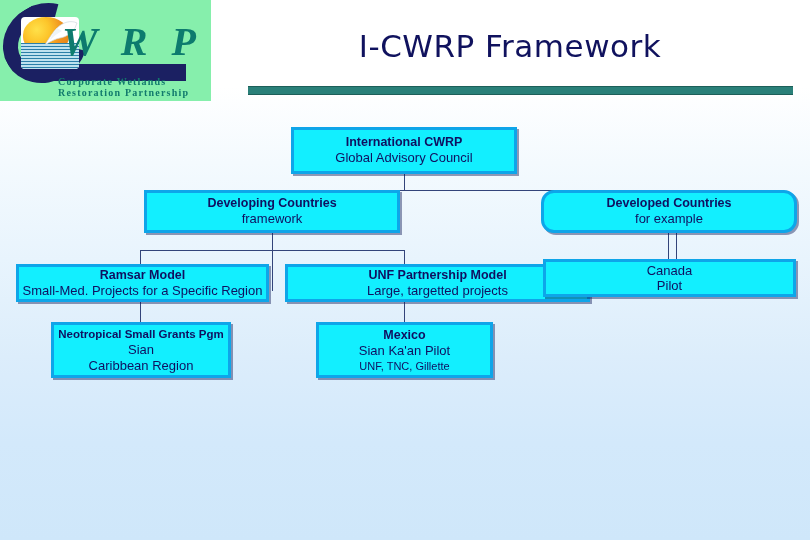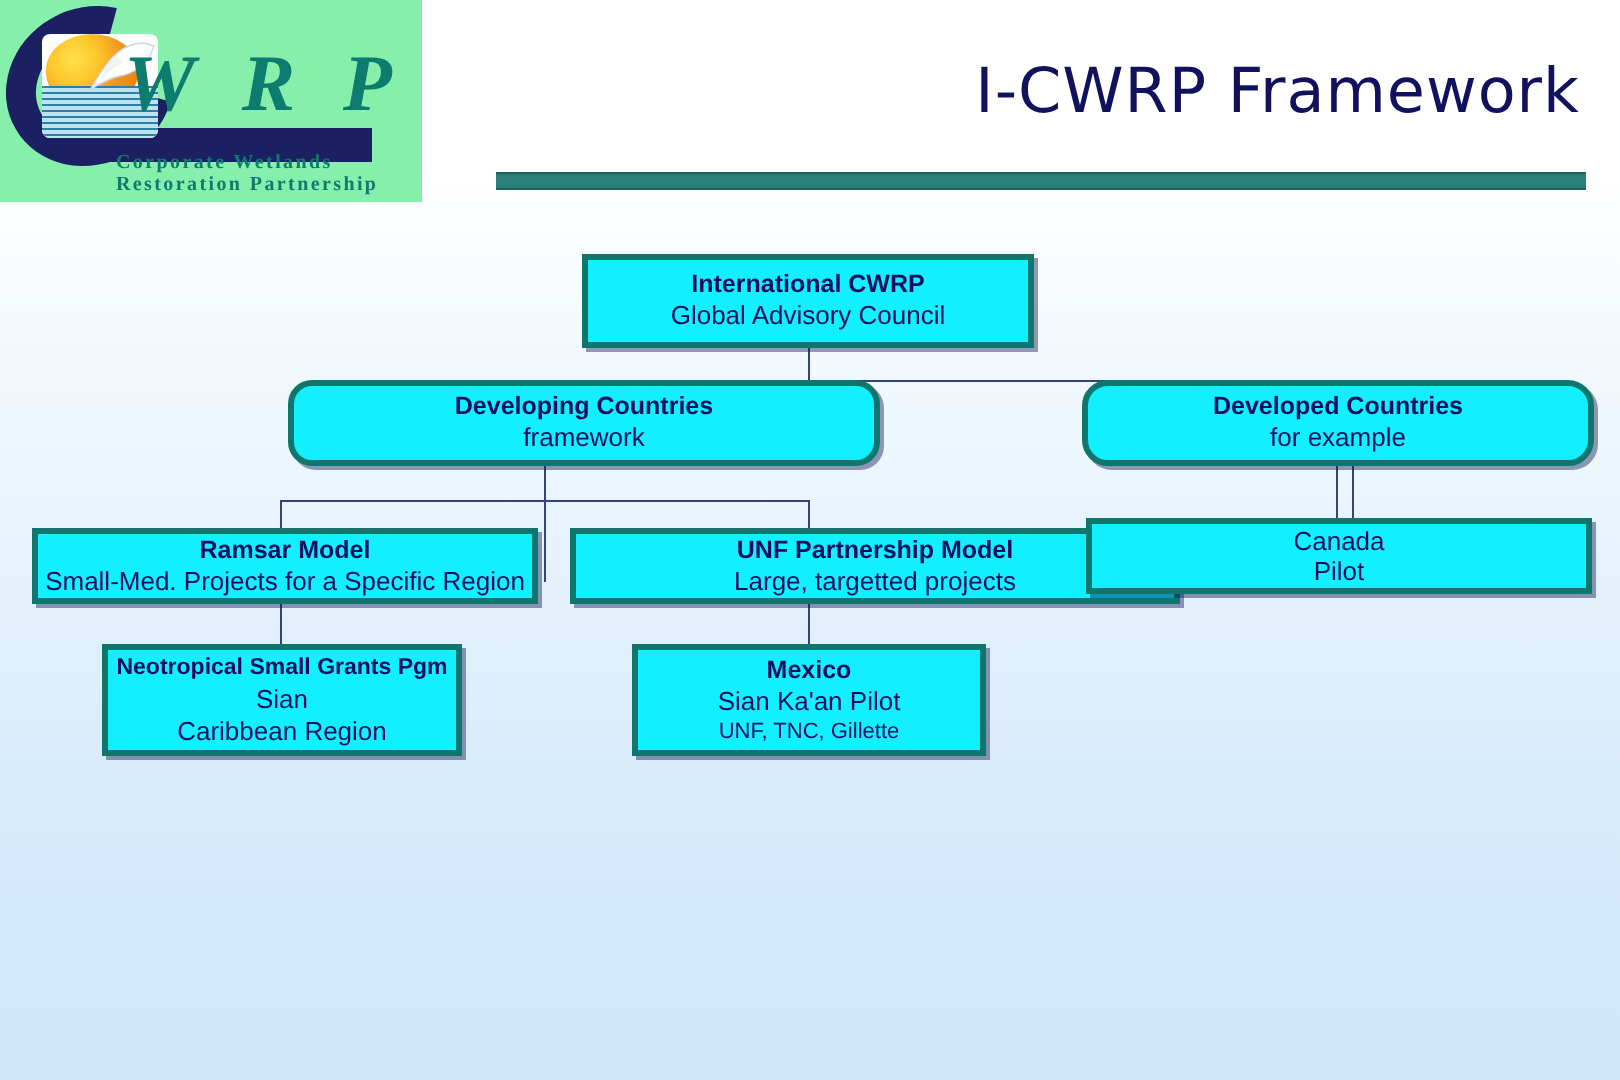--- a/index.html
+++ b/index.html
@@ -116,21 +116,21 @@
     z-index: 5;
     white-space: nowrap;
   }
 
   
   #title {
     position: absolute;
     left: 230px;
     top: 28px;
     width: 560px;
-    text-align: right;
+    text-align: center;
     font-size: 31px;
     color: #10125e;
     font-family: "DejaVu Sans", sans-serif;
     letter-spacing: 0.5px;
   }
   #title-rule {
     position: absolute;
     left: 248px;
     top: 86px;
     width: 545px;
@@ -144,21 +144,21 @@
   #diagram {
     position: absolute;
     left: 0;
     top: 0;
     width: 810px;
     height: 540px;
   }
   .node {
     position: absolute;
     background: #12efff;
-    border: 3px solid #0f766e;
+    border: 3px solid #0ea5e9;
     box-sizing: border-box;
     box-shadow: 2px 2px 0 rgba(20,30,90,0.45);
     display: flex;
     flex-direction: column;
     align-items: center;
     justify-content: center;
     color: #101060;
     z-index: 5;
     padding: 0 4px;
   }
@@ -228,21 +228,21 @@
   <div class="conn v" style="left:668px; top:233px; height:26px;"></div>
 
   <div class="conn v" style="left:140px; top:302px; height:20px;"></div>
   <div class="conn v" style="left:404px; top:302px; height:20px;"></div>
 
   <div class="node" style="left:291px; top:127px; width:226px; height:47px;">
     <div class="l1">International CWRP</div>
     <div class="l2">Global Advisory Council</div>
   </div>
 
-  <div class="node" style="left:144px; top:190px; width:296px; height:43px;border-radius:12px;">
+  <div class="node" style="left:144px; top:190px; width:256px; height:43px;">
     <div class="l1">Developing Countries</div>
     <div class="l2">framework</div>
   </div>
 
   <div class="node" style="left:541px; top:190px; width:256px; height:43px;border-radius:13px;">
     <div class="l1">Developed Countries</div>
     <div class="l2">for example</div>
   </div>
 
   <div class="node" style="left:16px; top:264px; width:253px; height:38px;">

